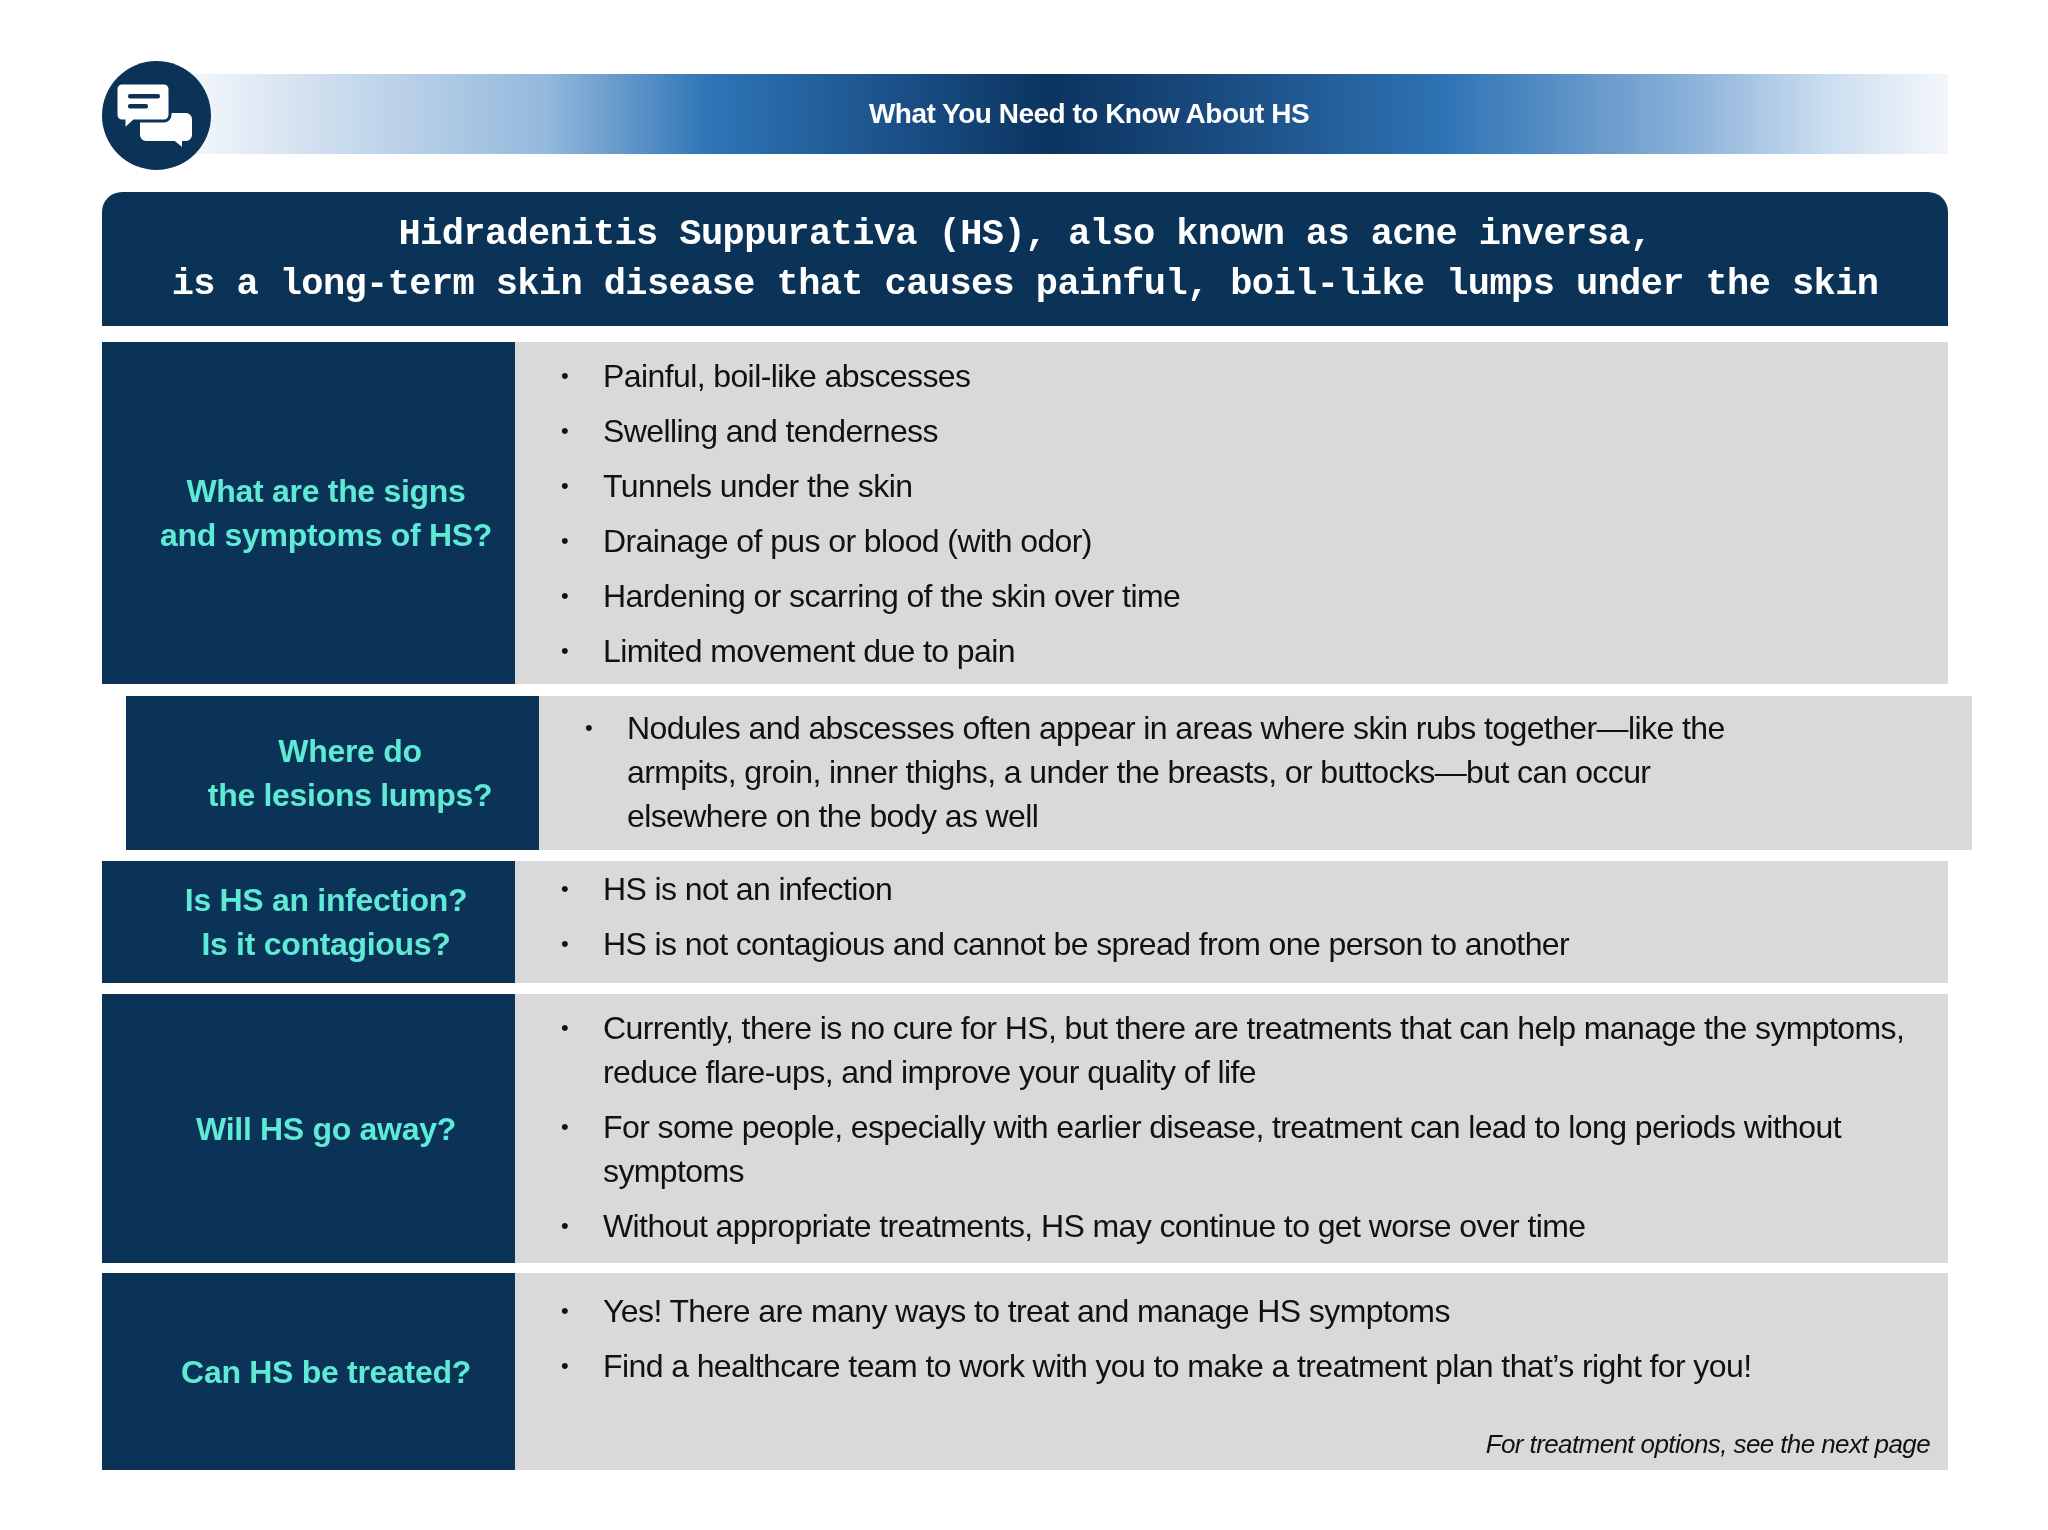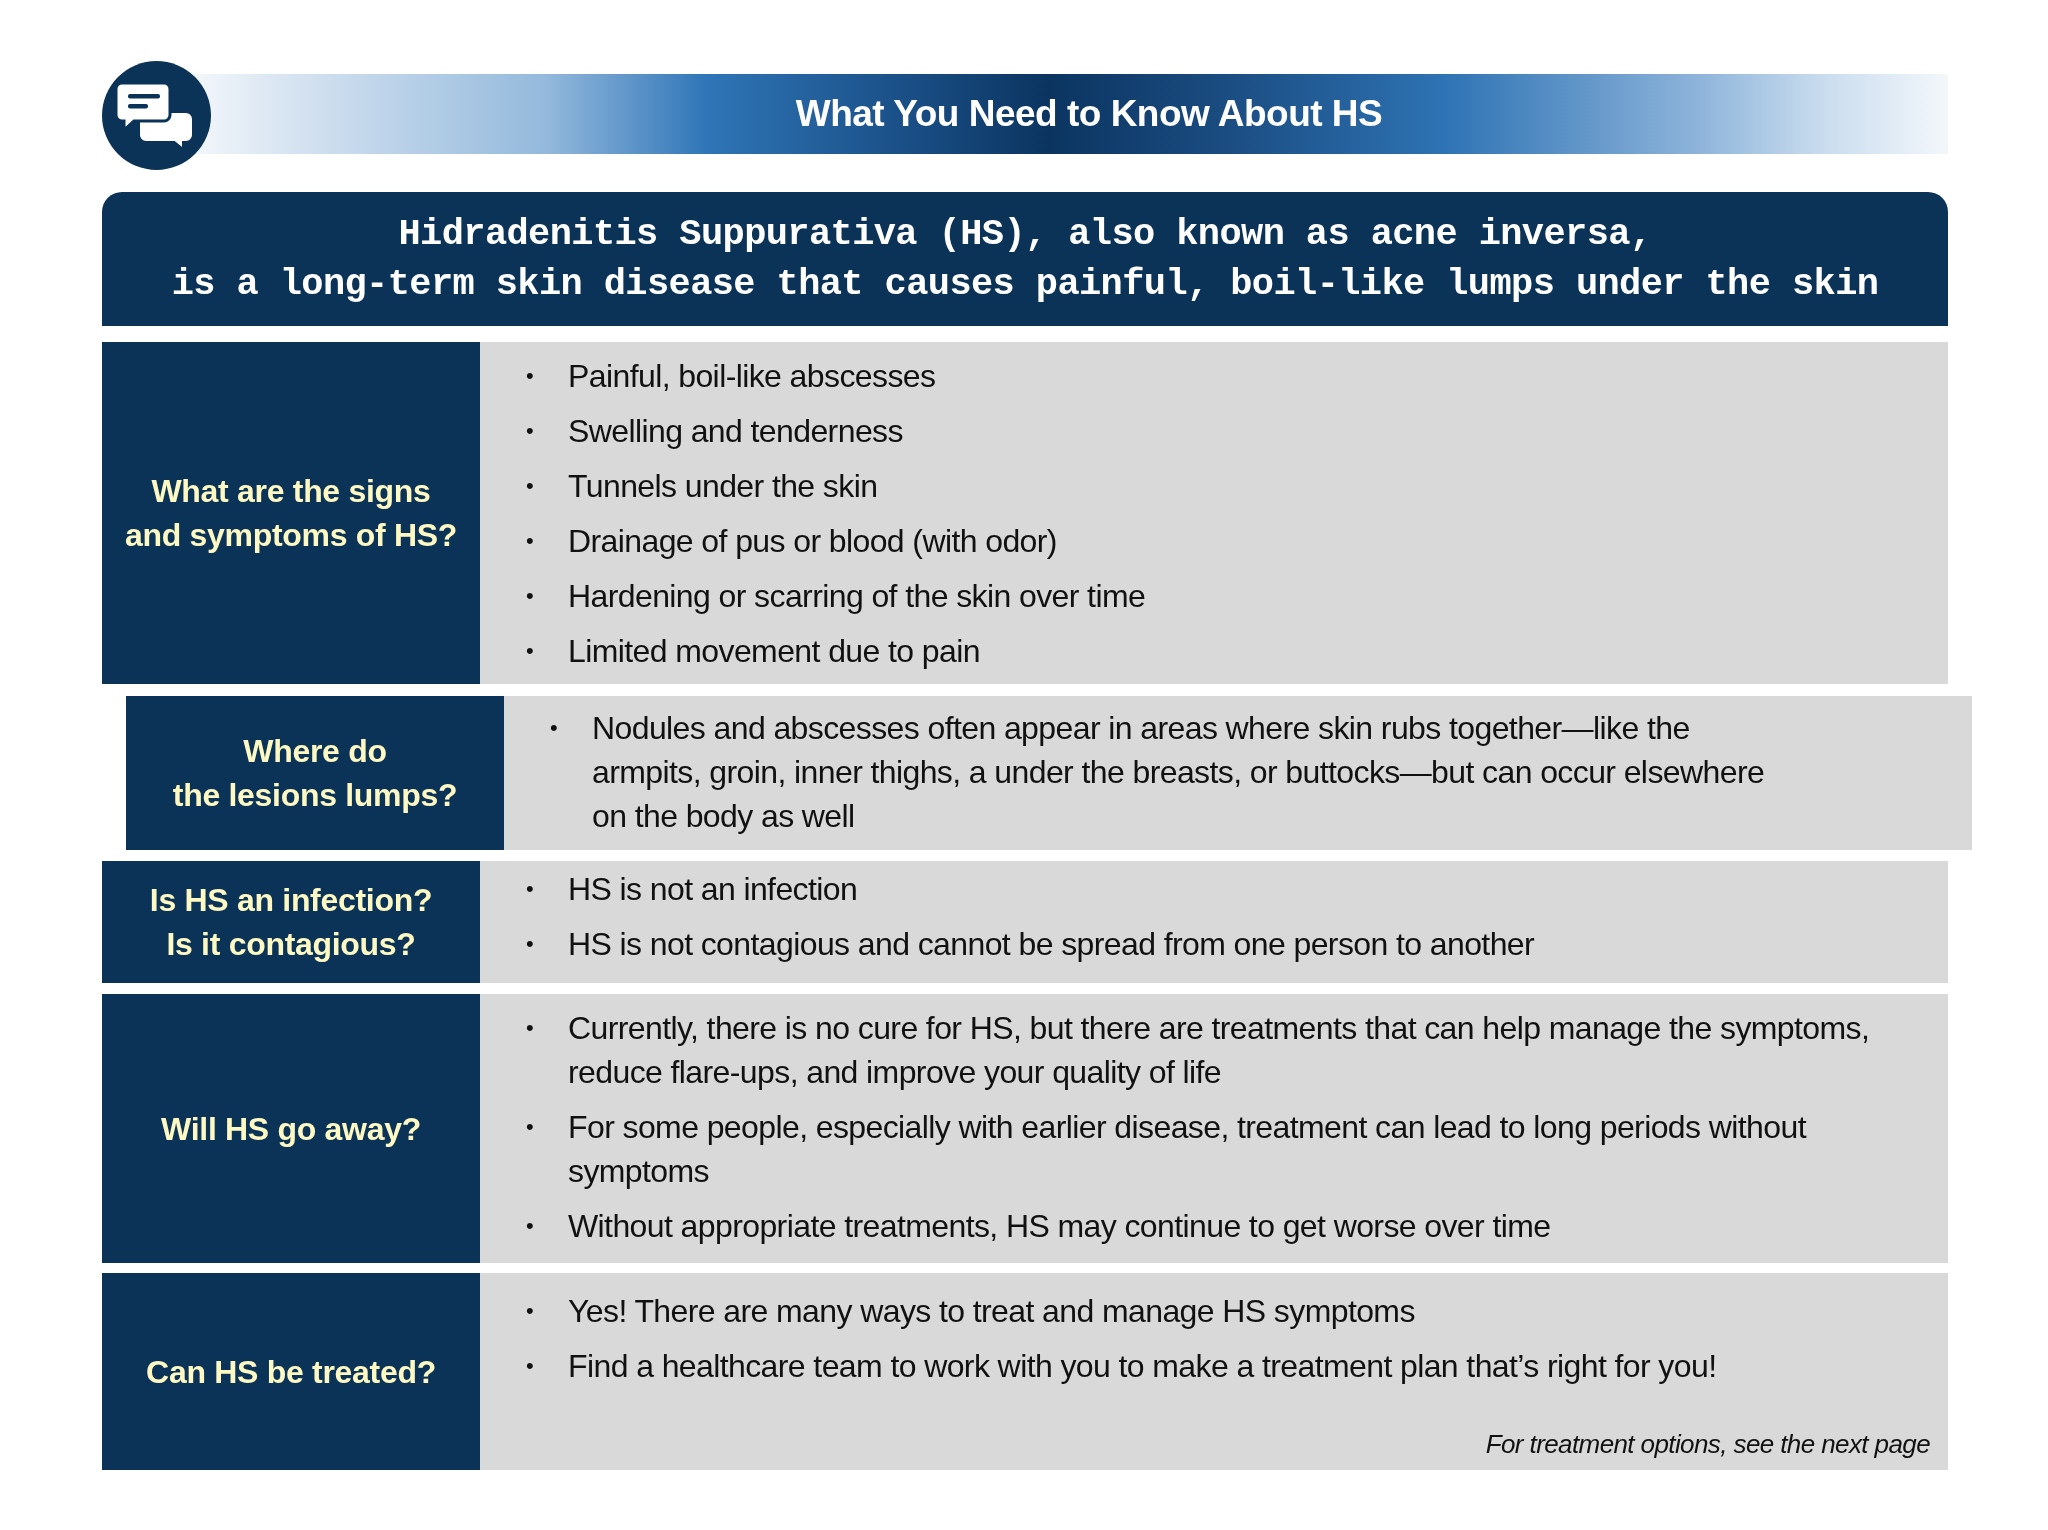--- a/index.html
+++ b/index.html
@@ -36,21 +36,21 @@
   .banner-title {
     position: absolute;
     left: 0;
     right: 0;
     top: 0;
     height: 80px;
     line-height: 80px;
     text-align: center;
     color: #ffffff;
     font-weight: bold;
-    font-size: 37px;
+    font-size: 28px;
     letter-spacing: -0.5px;
     padding-left: 80px;
     box-sizing: border-box;
   }
   .logo-circle {
     position: absolute;
     left: 102px;
     top: 61px;
     width: 109px;
     height: 109px;
@@ -84,30 +84,31 @@
   }
   .row {
     position: absolute;
     left: 102px;
     width: 1846px;
     display: flex;
   }
   .q-cell {
     width: 378px;
     background: #0b3358;
-    color: #fef9c3;
+    color: #5eead4;
     font-weight: bold;
     font-size: 32px;
     line-height: 44px;
     text-align: center;
     display: flex;
     align-items: center;
     justify-content: center;
     flex-shrink: 0;
     letter-spacing: -0.3px;
+    padding-left: 35px;
   }
   .q-cell span {
     display: block;
   }
   .a-cell {
     flex: 1;
     background: #d9d9d9;
     color: #111111;
     font-size: 32px;
     padding: 14px 20px 0 40px;

